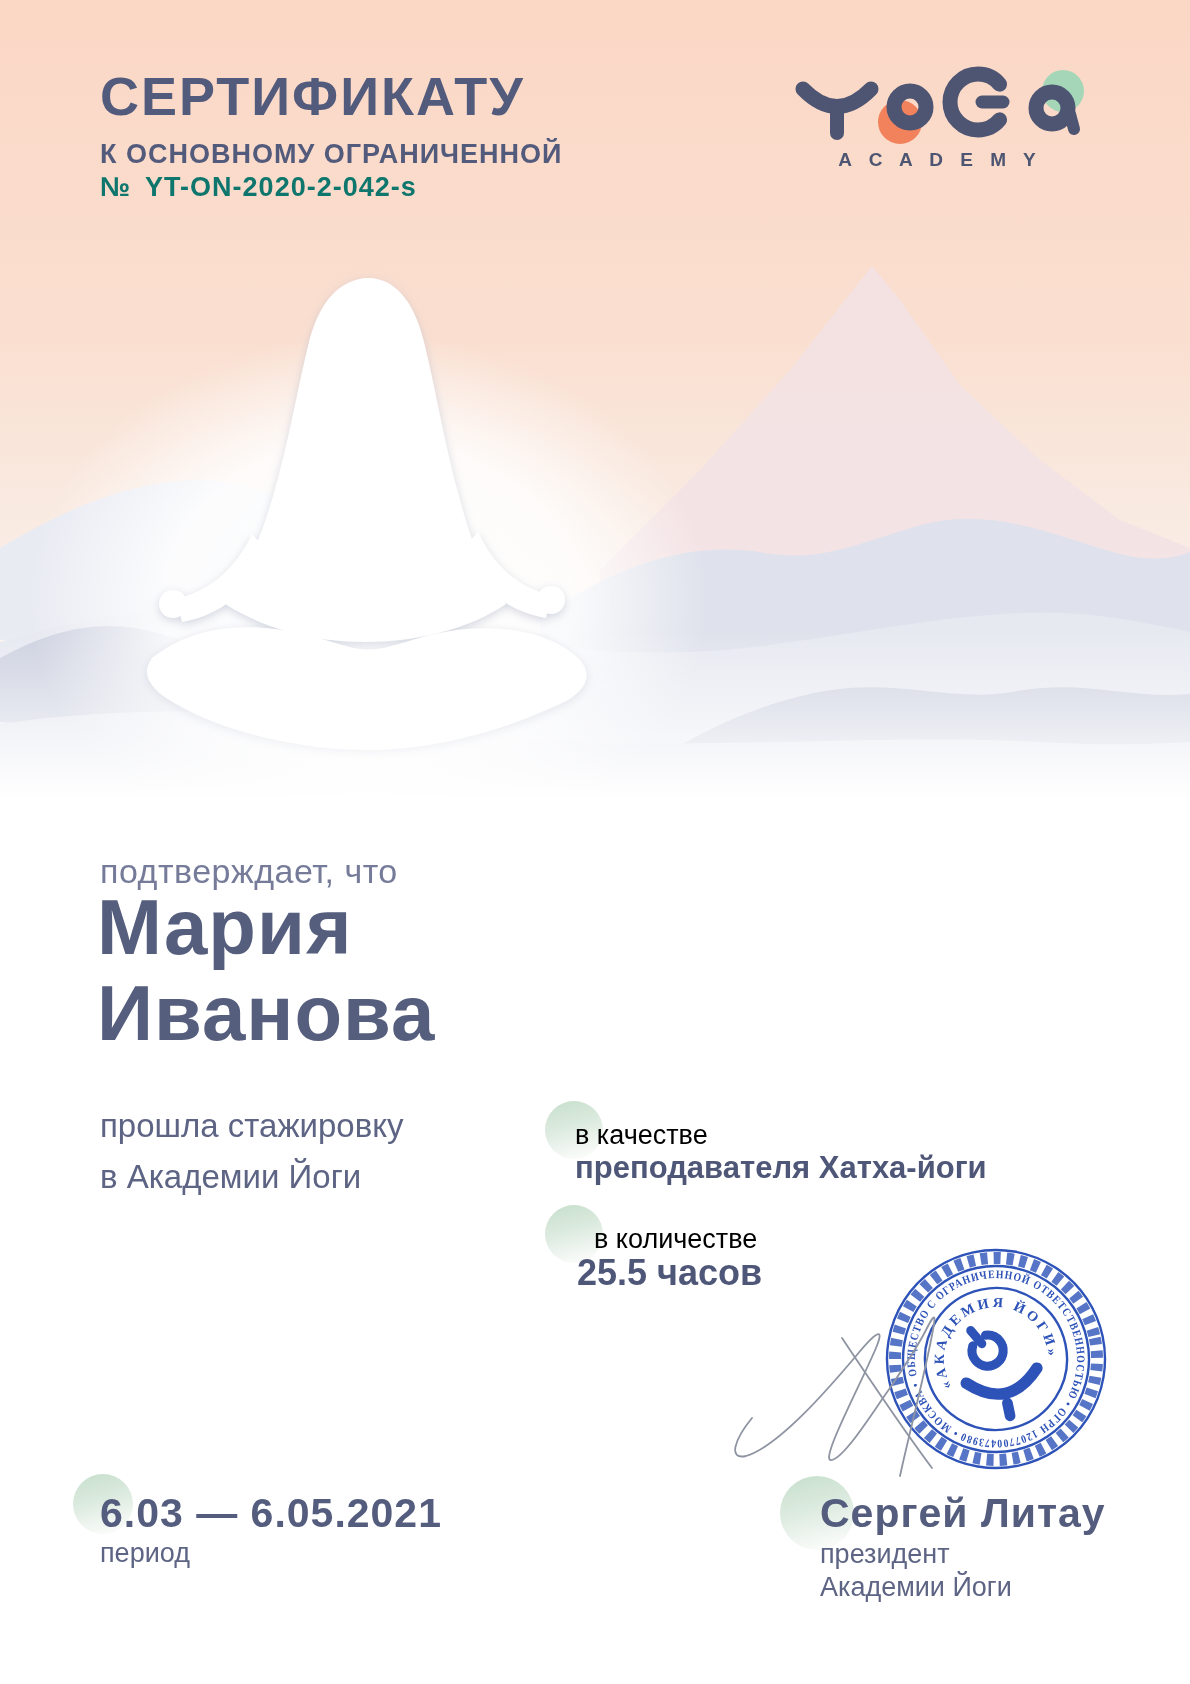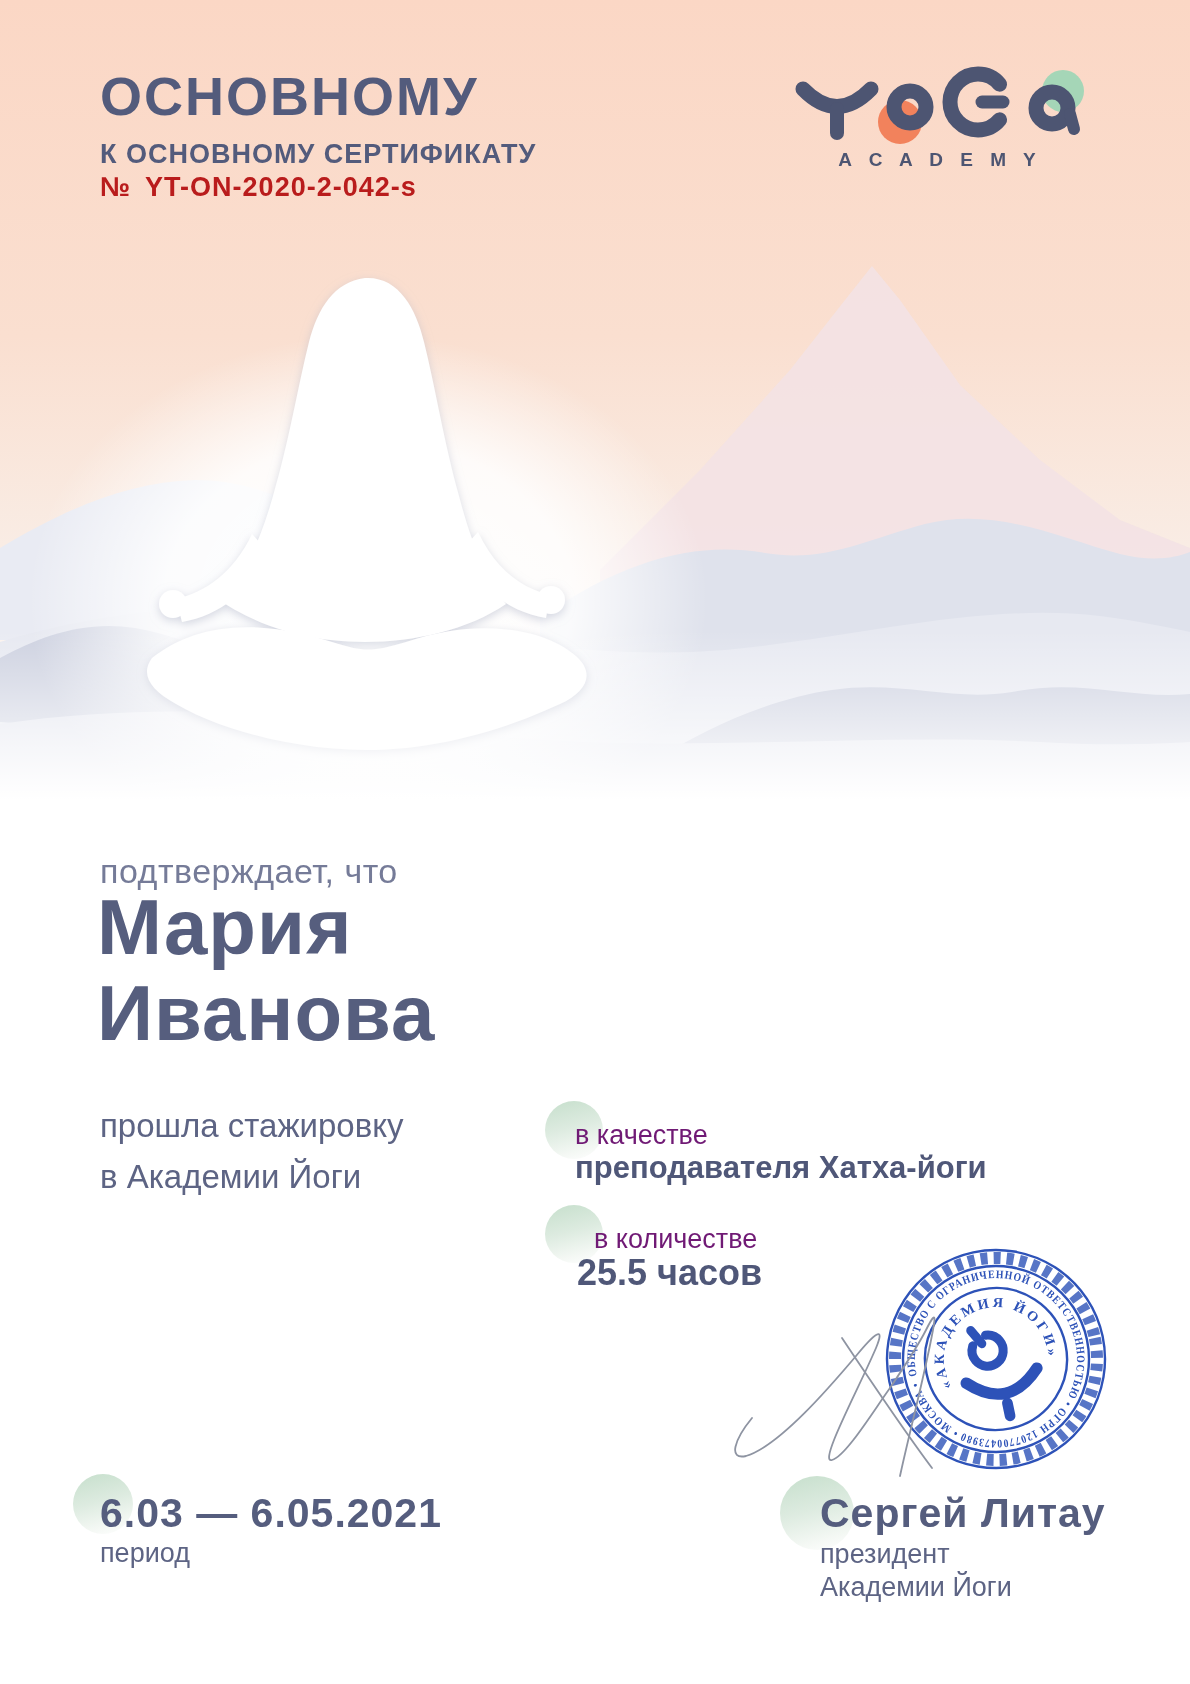--- a/index.html
+++ b/index.html
@@ -16,35 +16,35 @@
   .hero svg{display:block;}
 
   
   .header-block{left:100px;top:66px;color:#535b7c;}
   .doc-title{
     font-size:54px;font-weight:800;letter-spacing:2px;color:#535b7c;line-height:60px;
   }
   .doc-subtitle{
     margin-top:12px;font-size:27px;font-weight:800;letter-spacing:1px;line-height:33px;color:#535b7c;
   }
-  .doc-number{font-size:27px;font-weight:800;letter-spacing:1px;line-height:33px;color:#b91c1c;}
+  .doc-number{font-size:27px;font-weight:800;letter-spacing:1px;line-height:33px;color:#0f766e;}
   .doc-number .num-prefix{margin-right:14px;}
 
   .logo-block{left:790px;top:62px;width:300px;height:114px;}
 
   
   .confirms{left:100px;top:852px;font-size:34px;color:#757b98;letter-spacing:0.5px;}
   .big-name{
     left:97px;top:884px;font-size:78px;line-height:86px;font-weight:800;
     color:#565e7e;letter-spacing:1px;
   }
   .action-lines{left:100px;top:1100px;font-size:33px;line-height:51px;color:#5d6484;}
 
   
-  .detail-label{font-size:27px;color:#701a75;}
+  .detail-label{font-size:27px;color:#000000;}
   .detail-value{font-weight:800;color:#4f5778;}
   .role-label{left:575px;top:1120px;}
   .role-value{left:575px;top:1150px;font-size:31px;}
   .amount-label{left:594px;top:1224px;}
   .amount-value{left:549px;top:1252px;font-size:36px;margin-left:28px;}
 
   .green-dot{
     border-radius:50%;
     background:linear-gradient(165deg,#c6dfcc 0%,#ddebe0 45%,#f4f8f4 80%,#ffffff 100%);
   }
@@ -116,22 +116,22 @@
         <circle cx="551" cy="600" r="14"></circle>
 
         <path d="M152,658 C192,626 252,616 332,642 C364,652 372,652 406,642 C482,616 546,630 576,656 C596,674 586,692 560,704 C500,732 432,750 366,750 C296,750 220,730 176,704 C150,690 140,674 152,658 Z"></path>
       </g>
 
       <rect x="0" y="630" width="1190" height="170" fill="url(#fadeWhite)"></rect>
     </svg>
   </div>
 
   <div class="abs header-block">
-    <div class="doc-title">ОСНОВНОМУ</div>
-    <div class="doc-subtitle">К ОСНОВНОМУ СЕРТИФИКАТУ</div>
+    <div class="doc-title">СЕРТИФИКАТУ</div>
+    <div class="doc-subtitle">К ОСНОВНОМУ ОГРАНИЧЕННОЙ</div>
     <div class="doc-number">
       <span class="num-prefix">№</span><span>YT-ON-2020-2-042-s</span>
     </div>
   </div>
 
   <div class="abs logo-block">
     <svg width="300" height="114" viewBox="0 0 300 114" xmlns="http://www.w3.org/2000/svg">
 
       <circle cx="110" cy="60" r="22" fill="#f2825c"></circle>
       <circle cx="273" cy="29" r="21" fill="#a5d6b7"></circle>

